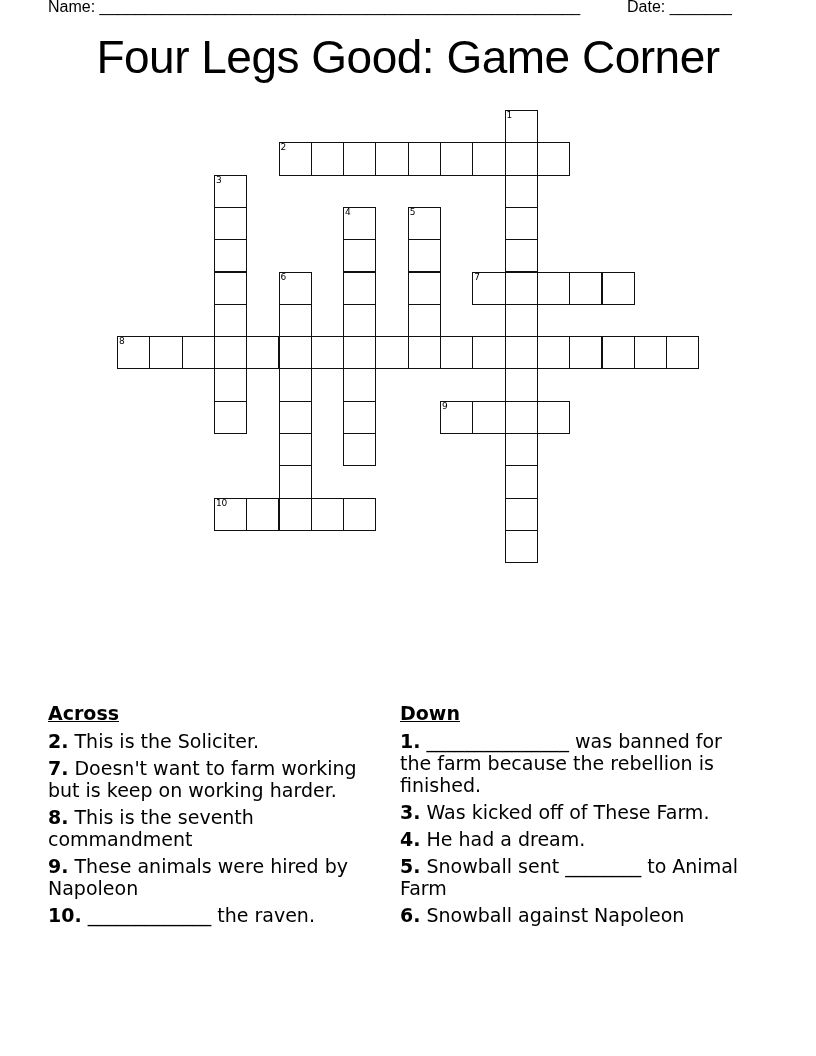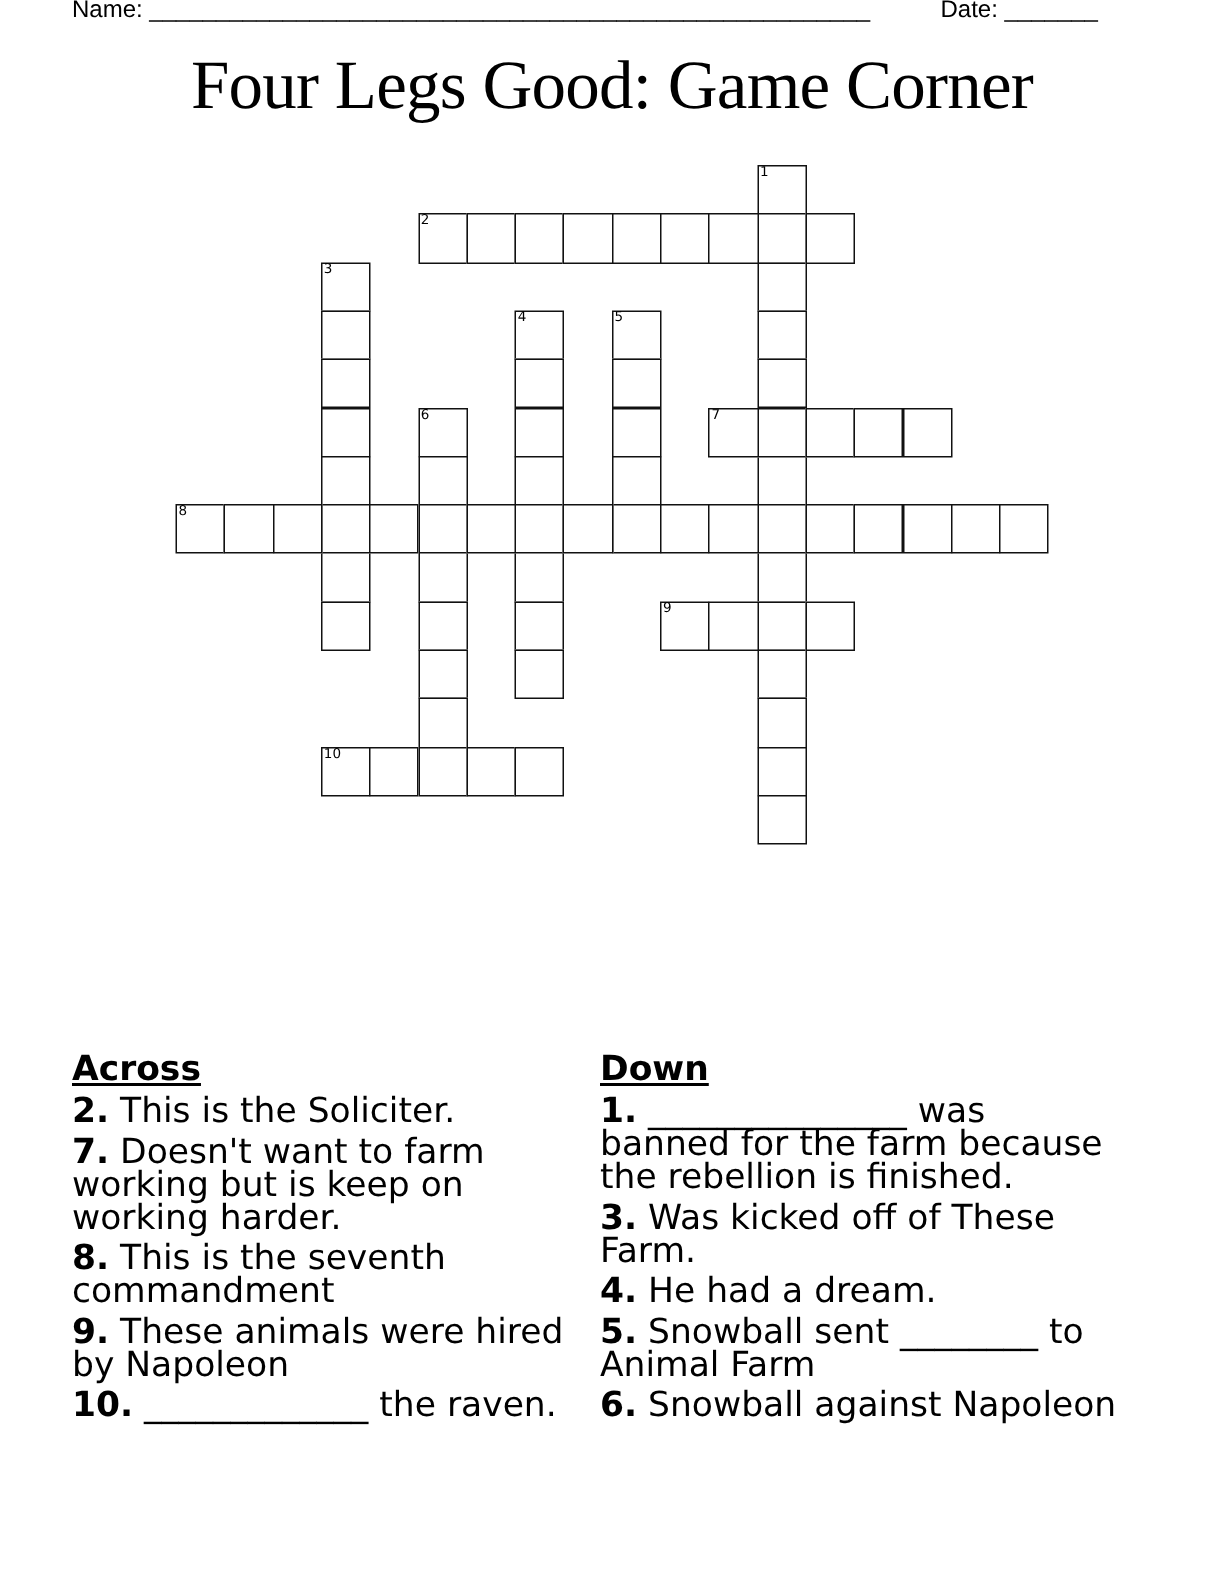--- a/index.html
+++ b/index.html
@@ -5,34 +5,34 @@
   html, body { margin: 0; padding: 0; background: #ffffff; }
   body { width: 816px; height: 1056px; position: relative; overflow: hidden; color: #000; }
   .header-line {
     position: absolute; top: -2px; left: 48px; width: 700px; height: 20px;
     font-family: "Liberation Sans", sans-serif; font-size: 16px; white-space: pre;
   }
   .name-label { position: absolute; left: 0; top: 0; }
   .date-label { position: absolute; left: 579px; top: 0; }
   .title {
     position: absolute; top: 30px; left: 0; width: 816px; text-align: center;
-    font-family: Liberation Serif, serif; font-size: 46px; letter-spacing: -0.5px;
+    font-family: Liberation Sans, sans-serif; font-size: 46px; letter-spacing: -0.5px;
   }
   .grid { position: absolute; left: 117px; top: 110px; width: 600px; height: 470px; }
   .cell {
     position: absolute; box-sizing: border-box; width: 33.3px; height: 33.3px;
     border: 1.6px solid #111; background: #fff;
   }
   .cell-num {
     position: absolute; left: 1px; top: -1px;
     font-family: "DejaVu Sans", sans-serif; font-size: 9px; line-height: 11px;
   }
   .clues {
     position: absolute; top: 702px;
-    font-family: "DejaVu Sans", sans-serif; font-size: 23px; line-height: 22px;
+    font-family: "DejaVu Sans", sans-serif; font-size: 19px; line-height: 22px;
   }
   .clues.across { left: 48px; width: 340px; }
   .clues.down { left: 400px; width: 345px; }
   .clue-heading { font-weight: bold; text-decoration: underline; margin-bottom: 6px; }
   .clue { margin-bottom: 5px; }
   .clue-num { font-weight: bold; }
 </style>
 </head>
 <body>
 

